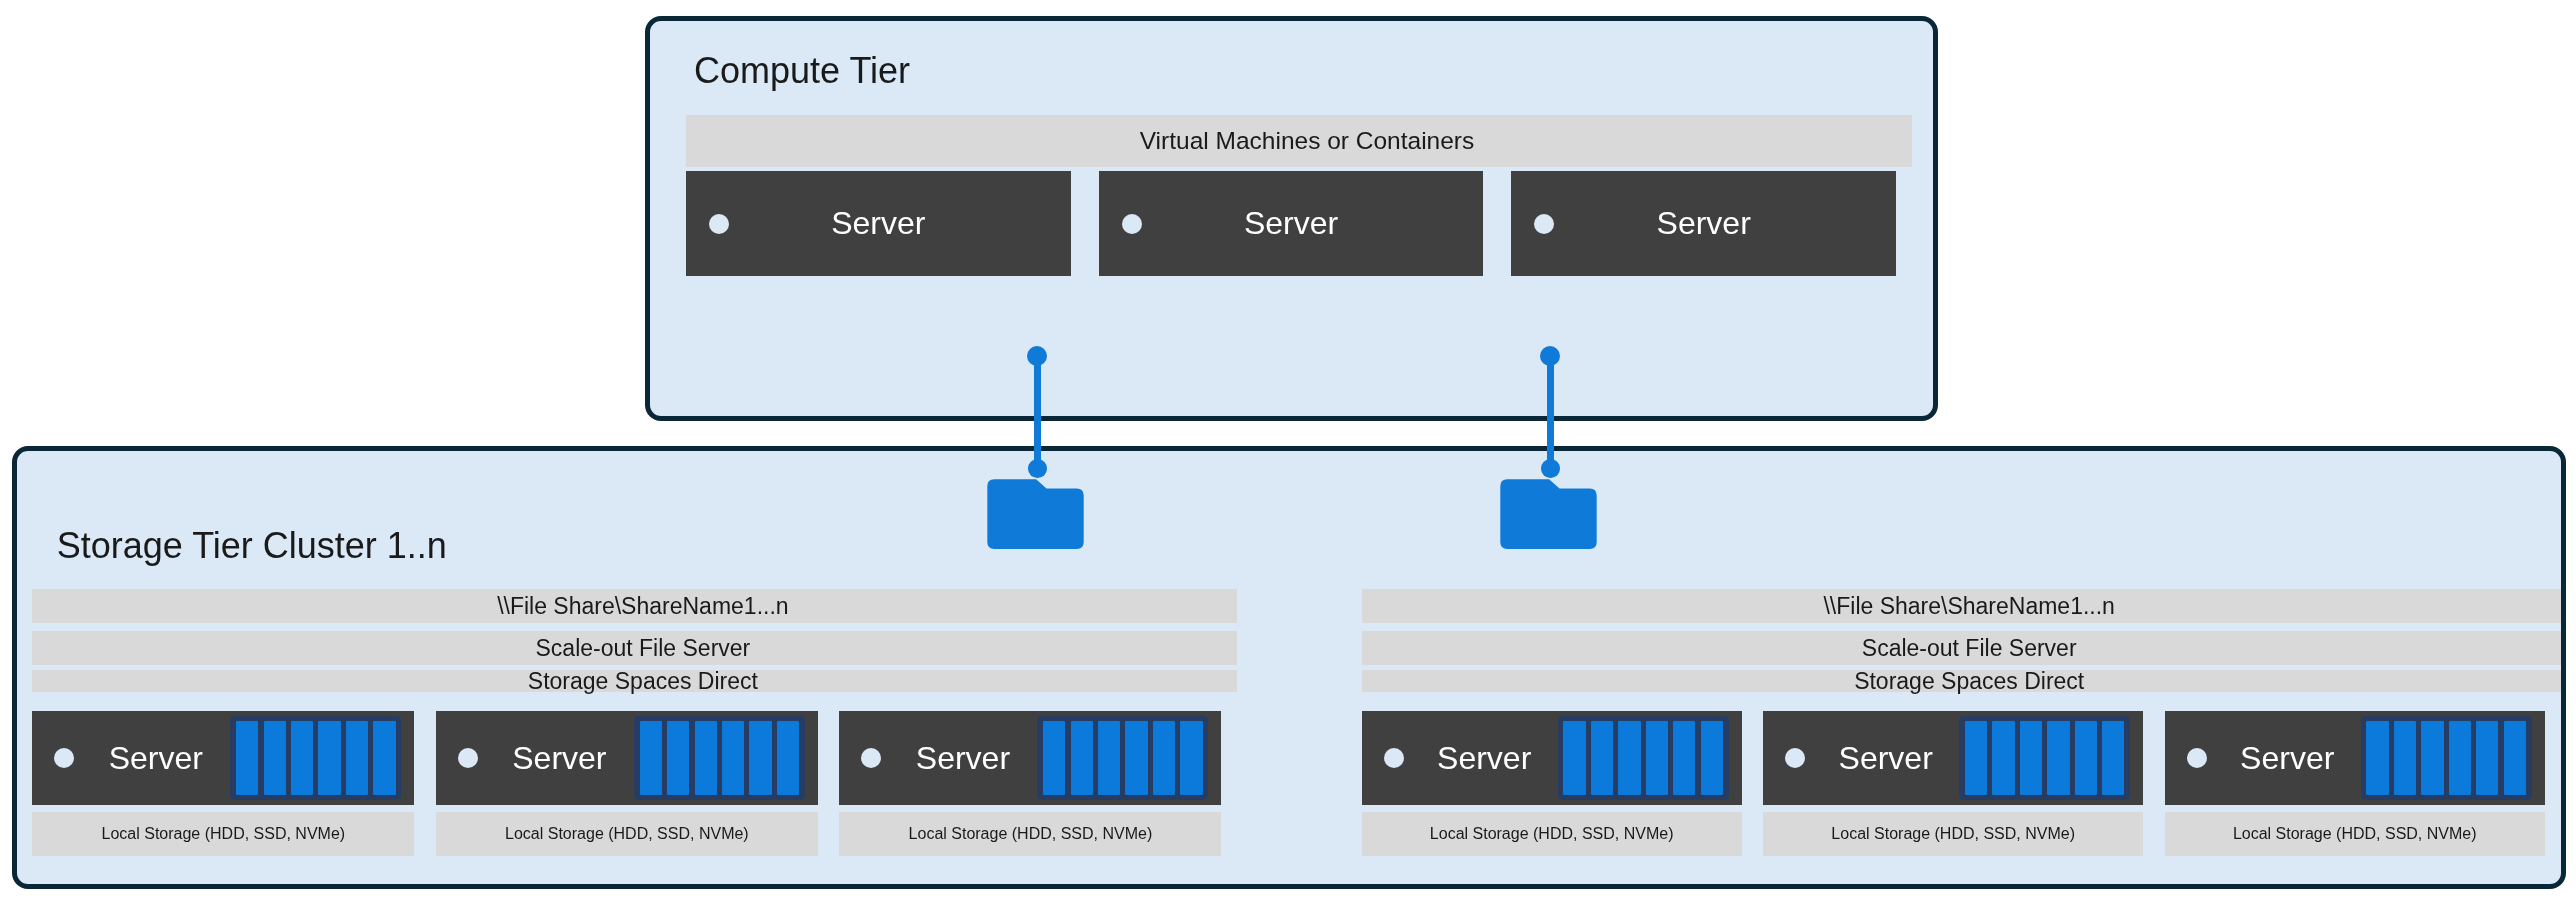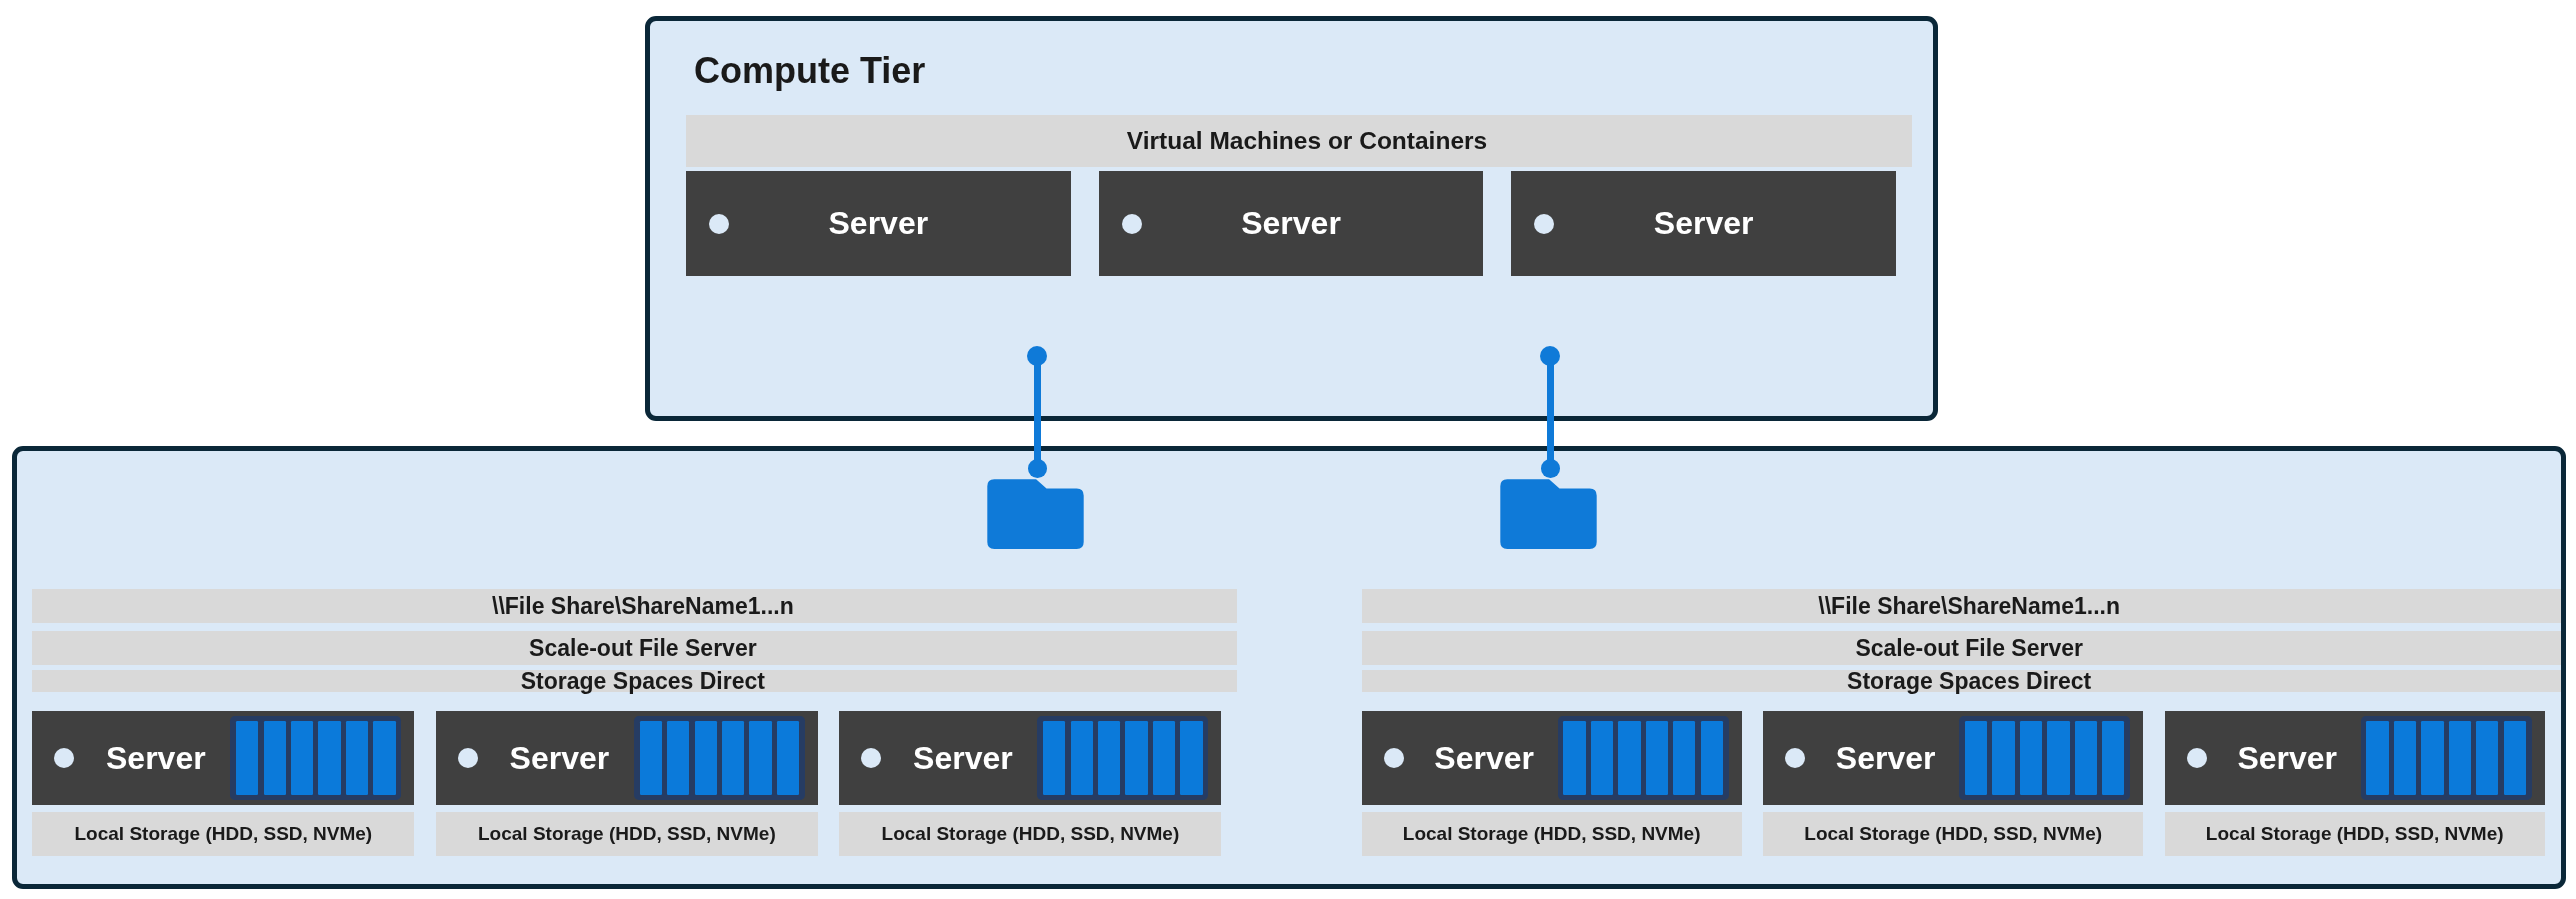--- a/index.html
+++ b/index.html
@@ -19,23 +19,22 @@
     width:2576px;height:900px;
     background:#ffffff;
     font-family:"Liberation Sans", sans-serif;
     color:var(--text-dark);
     overflow:hidden;
   }
   .box{
     position:absolute;
     background:var(--box-bg);
     border:5.2px solid var(--box-border);
-    border-radius:11px;
+    border-radius:16px;
     box-sizing:border-box;
-    font-weight:bold;
   }
   #compute-box{left:645px;top:16.3px;width:1293px;height:405px;}
   #storage-box{left:11.7px;top:446px;width:2554px;height:443px;}
   .tier-title{
     position:absolute;
     font-size:36px;
     line-height:1.1;
     color:var(--text-dark);
     white-space:nowrap;
   }
@@ -103,21 +102,21 @@
     border-radius:1.2px;
   }
   .g-local{
     position:absolute;left:0;top:361px;width:100%;height:44px;
     display:flex;gap:21.6px;
   }
   .local-bar{
     position:relative;flex:1 1 0;
     background:var(--bar-gray);
     display:flex;align-items:center;justify-content:center;
-    font-size:19px;white-space:nowrap;
+    font-size:16px;white-space:nowrap;
   }
   
   .connector{position:absolute;top:346px;width:97px;height:203px;z-index:5;color:var(--accent-blue);}
   #connector-0{left:987px;}
   #connector-1{left:1500px;}
   .vline{position:absolute;left:47px;top:10px;width:7px;height:114px;background:var(--accent-blue);}
   .cdot{position:absolute;border-radius:50%;background:var(--accent-blue);}
   .cdot.top{left:40px;top:0;width:20px;height:20px;}
   .cdot.bottom{left:41px;top:113px;width:18.7px;height:18.7px;}
   .folder{position:absolute;left:0;top:131px;width:97px;height:72px;}
@@ -160,20 +159,21 @@
   <div class="connector" id="connector-1">
     <span class="cdot top"></span>
     <span class="vline"></span>
     <span class="cdot bottom"></span>
     <svg class="folder" viewBox="0 0 166 124" aria-hidden="true">
       <path fill="currentColor" d="M12 4 H84 L102 20 H154 Q166 20 166 32 V112 Q166 124 154 124 H12 Q0 124 0 112 V16 Q0 4 12 4 Z"></path>
     </svg>
   </div>
 
   <section class="box" id="storage-box">
+    <div class="tier-title" id="storage-title">Storage Tier Cluster 1..n</div>
 
     <div class="group" id="group-0">
       <div class="bar g-bar1">\\File Share\ShareName1...n</div>
       <div class="bar g-bar2">Scale-out File Server</div>
       <div class="bar g-bar3">Storage Spaces Direct</div>
       <div class="g-servers">
         <div class="sserver">
           <span class="dot"></span>
           <span class="srv-label">Server</span>
           <span class="disks">

